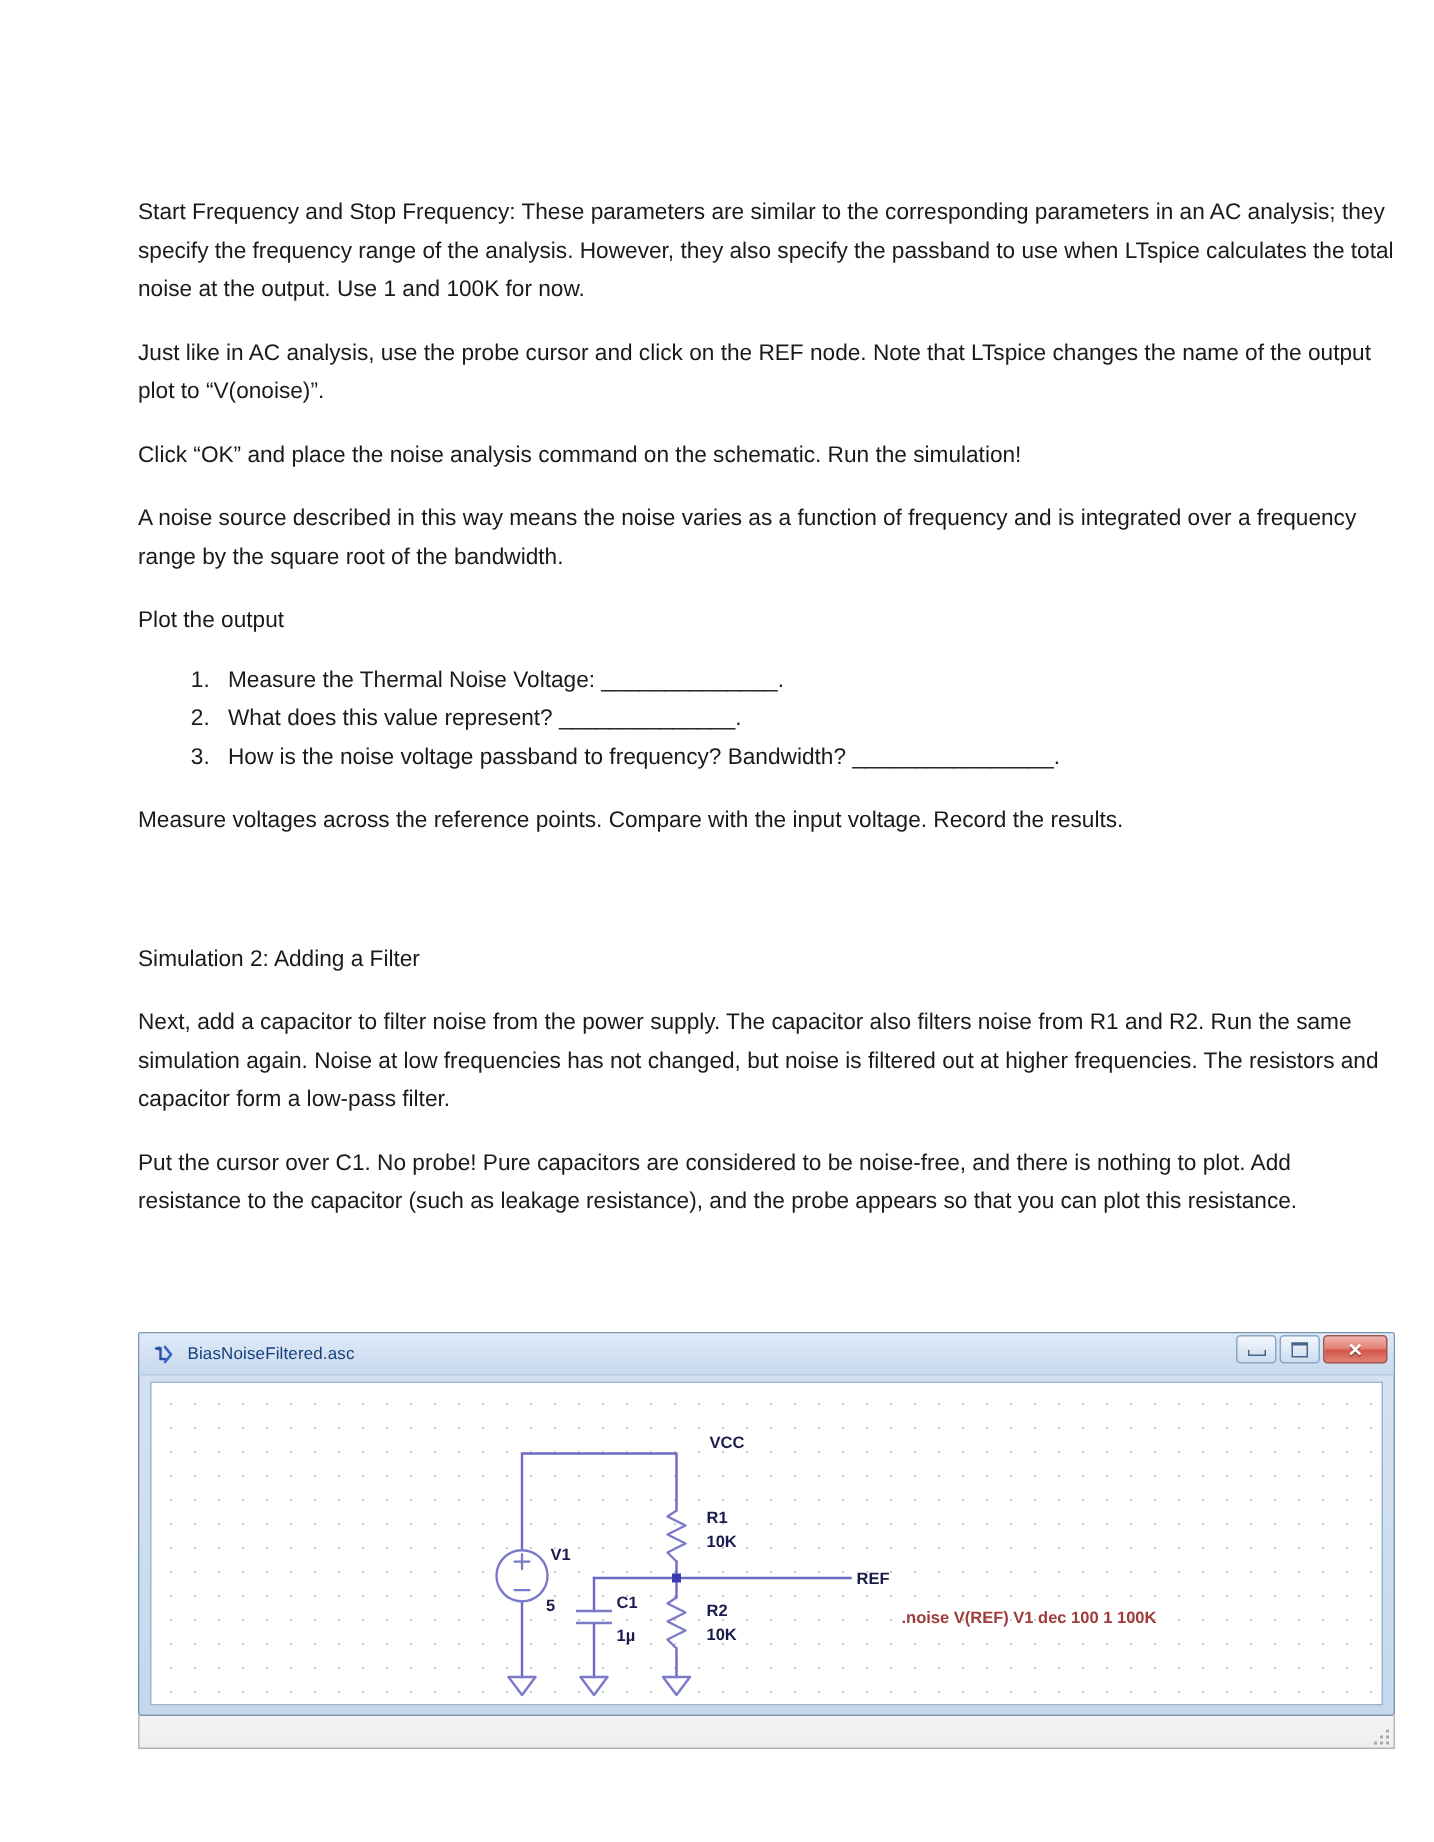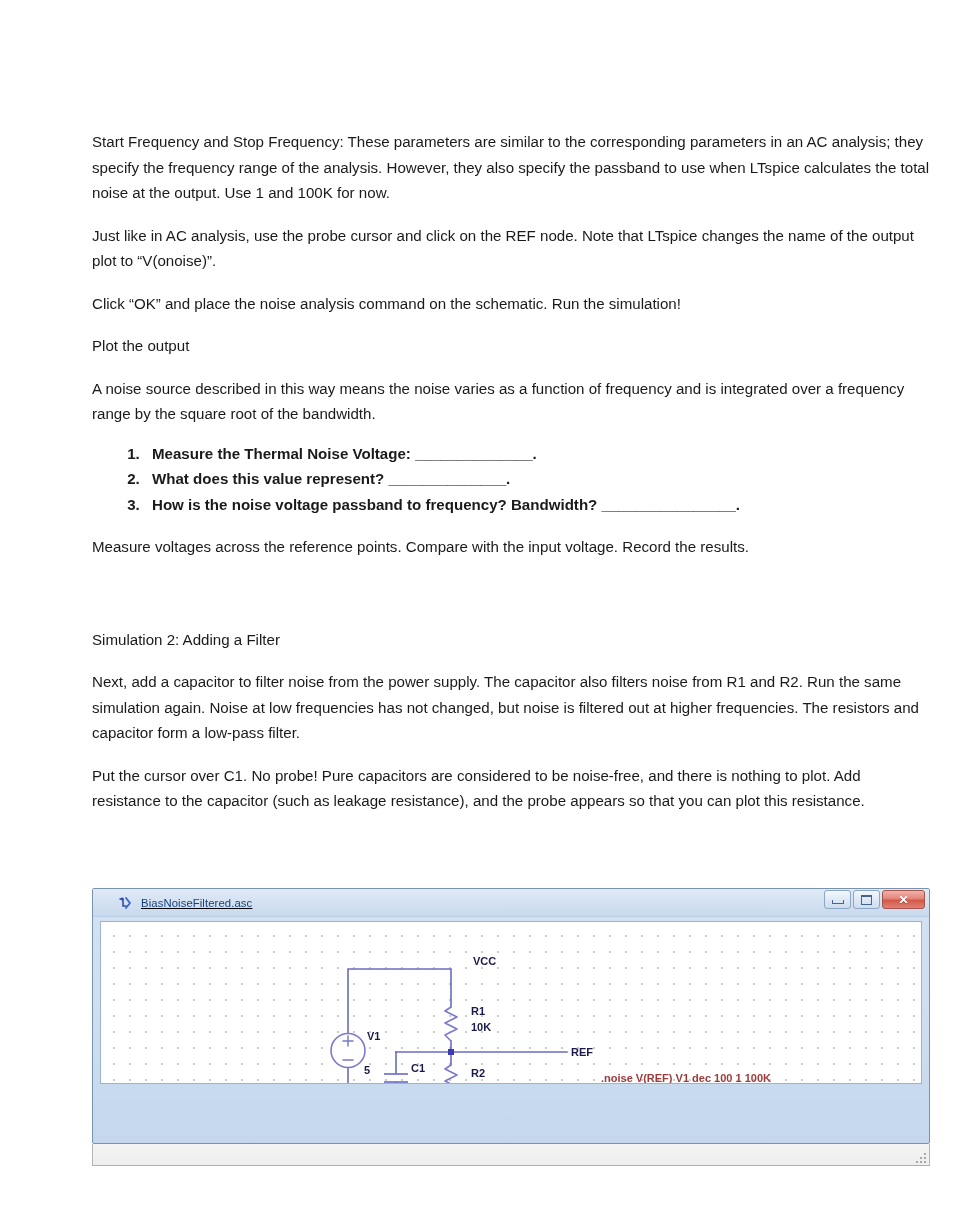--- a/index.html
+++ b/index.html
@@ -33,21 +33,20 @@
     line-height: 25.5px;
     color: #1a1a1a;
     text-align: left;
   }
   .spacer-lg { height: 36px; }
 
   ol.qlist {
     margin: 6px 0 14px 0;
     padding-left: 52px;
     list-style-type: decimal;
-    font-weight: bold;
   }
   ol.qlist li {
     font-size: 15.1px;
     line-height: 25.5px;
     color: #1a1a1a;
     padding-left: 8px;
     margin-bottom: 0px;
   }
   ol.qlist.start4 { counter-reset: item 3; }
 
@@ -68,24 +67,23 @@
     border: 1px solid #7a93ad;
     border-radius: 2px;
     background: linear-gradient(to bottom, #d3e2f2 0%, #cfdff0 46%, #c4d7ec 100%);
     padding: 0;
   }
   .titlebar {
     position: relative;
     height: 27px;
     display: flex;
     align-items: center;
-    padding-left: 25px;
+    padding-left: 9px;
     background: linear-gradient(to bottom, #dfeaf7 0%, #d2e0f1 55%, #c9daee 100%);
     border-bottom: 1px solid #b9cde4;
-    text-decoration: underline;
   }
   .lt-icon {
     width: 16px; height: 16px;
     margin-right: 7px;
     flex: 0 0 auto;
     position: relative;
   }
   .win-title {
     font-size: 11.3px;
     color: #15417e;
@@ -144,21 +142,21 @@
     line-height: 1;
     text-shadow: 0 1px 0 rgba(0,0,0,.35);
     font-family: "Liberation Sans", sans-serif;
   }
 
   .canvas-wrap {
     position: absolute;
     left: 7px;
     top: 32px;
     width: 822px;
-    height: 163px;
+    height: 216px;
     box-sizing: border-box;
     border: 1px solid #9ab4d0;
     background: #ffffff;
     overflow: hidden;
   }
   .grid {
     position: absolute;
     left: 0; top: 0;
     width: 100%; height: 100%;
     background-image: radial-gradient(circle, #c9c9c9 0.7px, rgba(0,0,0,0) 0.9px);
@@ -211,22 +209,22 @@
 </head>
 <body>
 
 <div class="page">
 
   <div class="doc-body">
 
     <p class="para">Start Frequency and Stop Frequency: These parameters are similar to the corresponding parameters in an AC analysis; they specify the frequency range of the analysis. However, they also specify the passband to use when LTspice calculates the total noise at the output. Use 1 and 100K for now.</p>
     <p class="para">Just like in AC analysis, use the probe cursor and click on the REF node. Note that LTspice changes the name of the output plot to “V(onoise)”.</p>
     <p class="para">Click “OK” and place the noise analysis command on the schematic. Run the simulation!</p>
+    <p class="para">A noise source described in this way means the noise varies as a function of frequency and is integrated over a frequency range by the square root of the bandwidth.</p>
     <p class="para">Plot the output</p>
-    <p class="para">A noise source described in this way means the noise varies as a function of frequency and is integrated over a frequency range by the square root of the bandwidth.</p>
 
     <ol class="qlist">
       <li>Measure the Thermal Noise Voltage: ______________.</li>
       <li>What does this value represent? ______________.</li>
       <li>How is the noise voltage passband to frequency? Bandwidth? ________________.</li>
     </ol>
 
 
 
     <p class="para">Measure voltages across the reference points. Compare with the input voltage. Record the results.</p>

